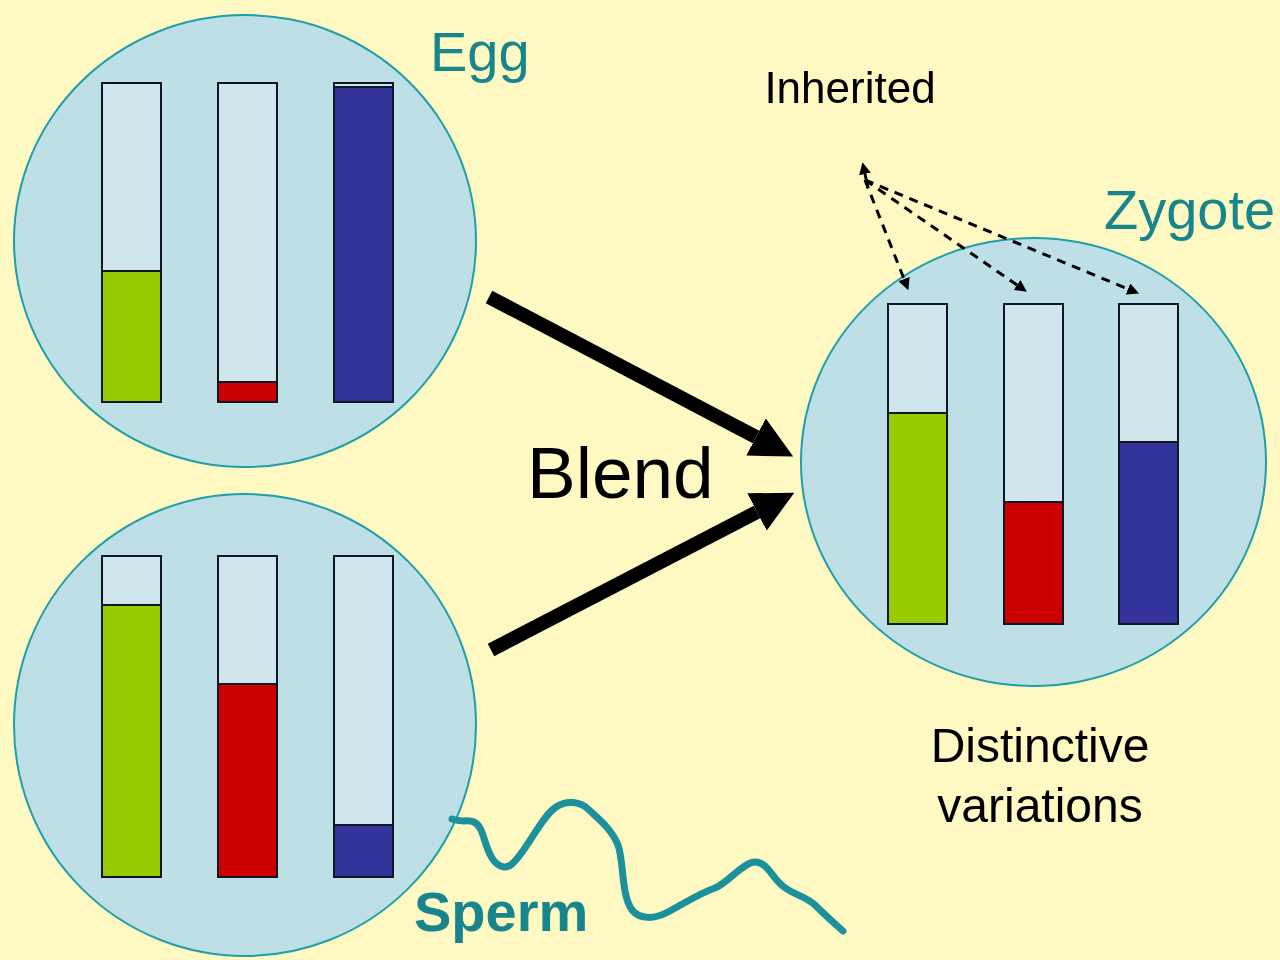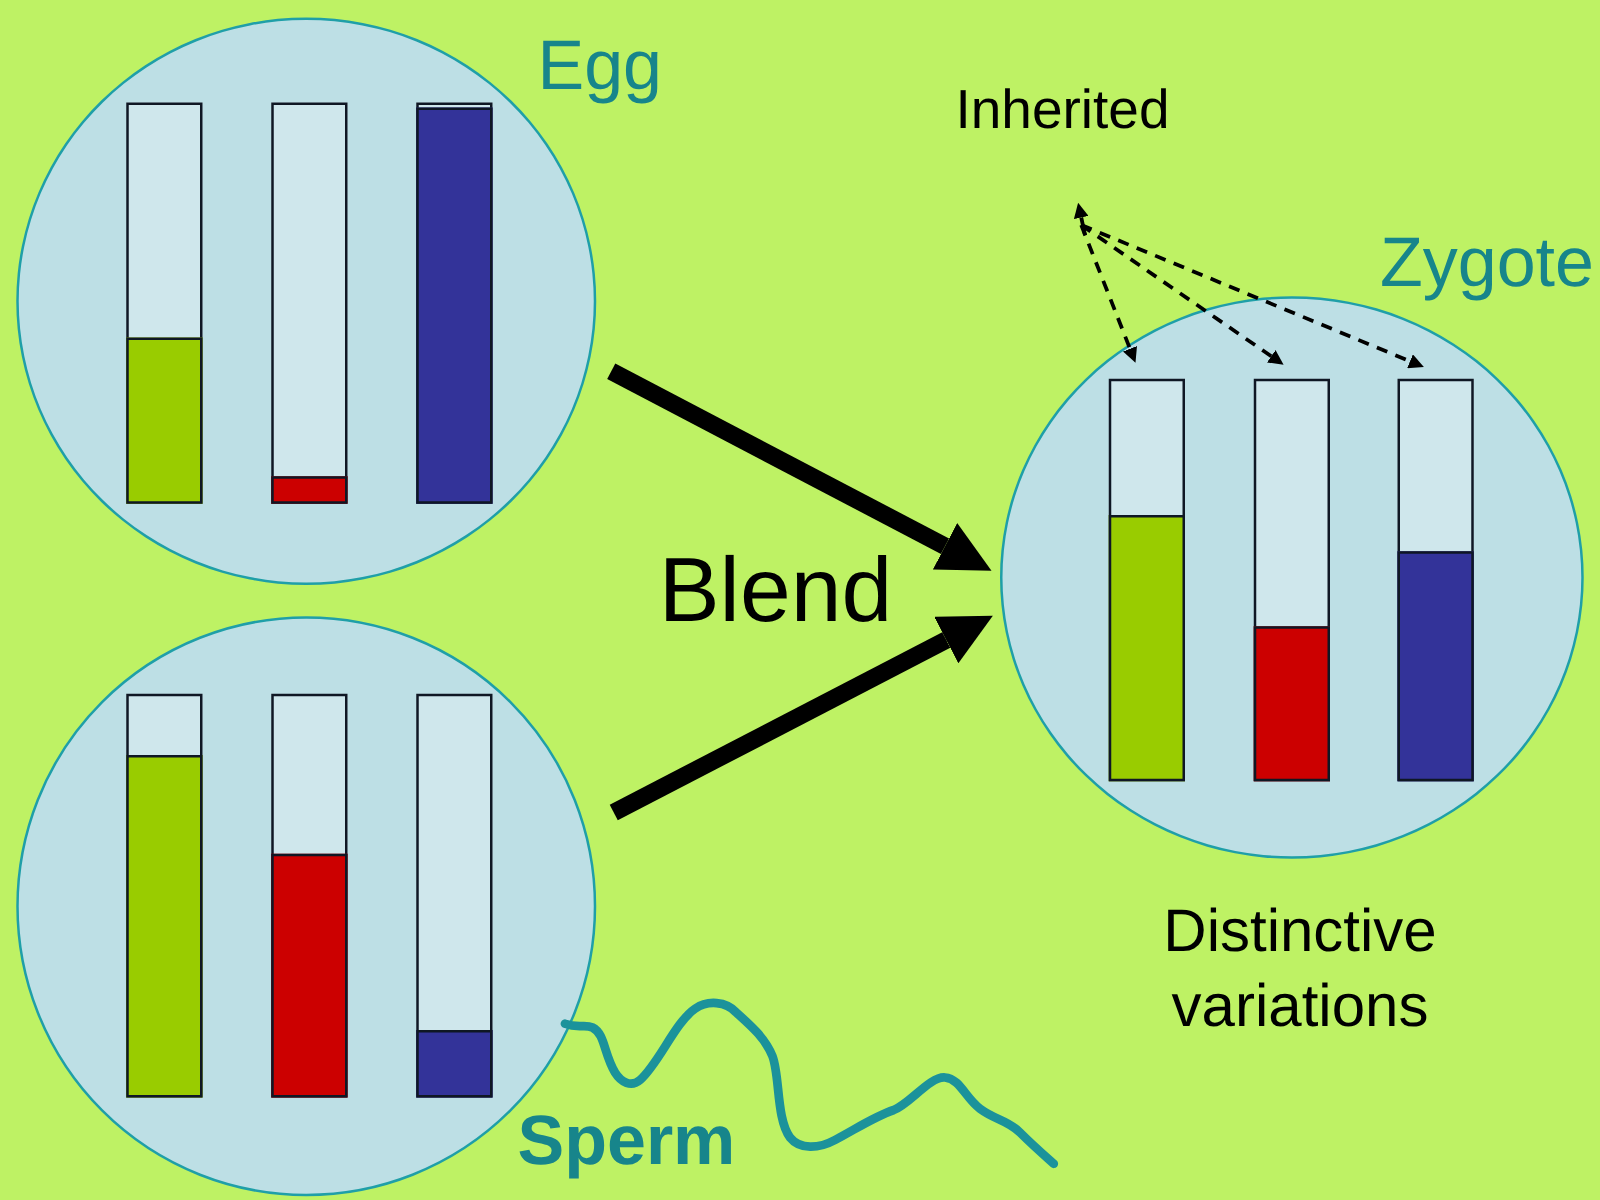--- a/index.html
+++ b/index.html
@@ -1,17 +1,17 @@
 <!DOCTYPE html>
 <html style="--cell_fill: #bddfe5; --cell_stroke: #1f9fa8; --bar_empty: #cfe7ec; --bar_stroke: #0f1724; --label_teal: #17858b; --text_black: #000000; --arrow_black: #000000; --tail_teal: #1b929b;"><head>
 <meta charset="utf-8">
 <style>
   html,body{margin:0;padding:0;background:#ffffff;}
   #canvas{
-    position:relative;width:1280px;height:960px;background:#bef264;overflow:hidden;
+    position:relative;width:1280px;height:960px;background:#fef9c3;overflow:hidden;
     font-family:"Liberation Sans", sans-serif;
   }
   .cell-group{position:absolute;}
   .cell-body{
     position:absolute;inset:0;border-radius:50%;
     background:var(--cell_fill);border:2px solid var(--cell_stroke);
     box-sizing:border-box;
   }
   .bar{
     position:absolute;box-sizing:border-box;

